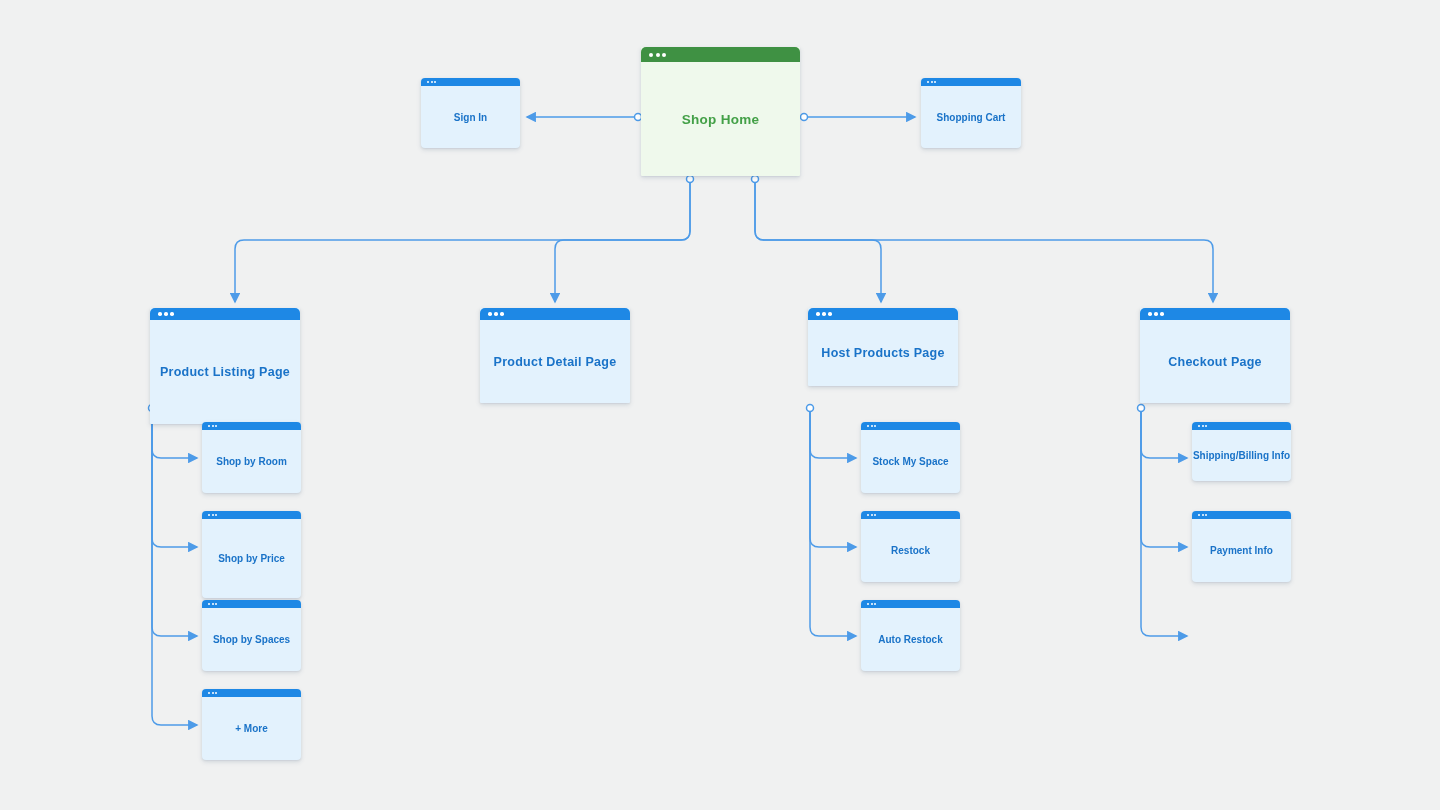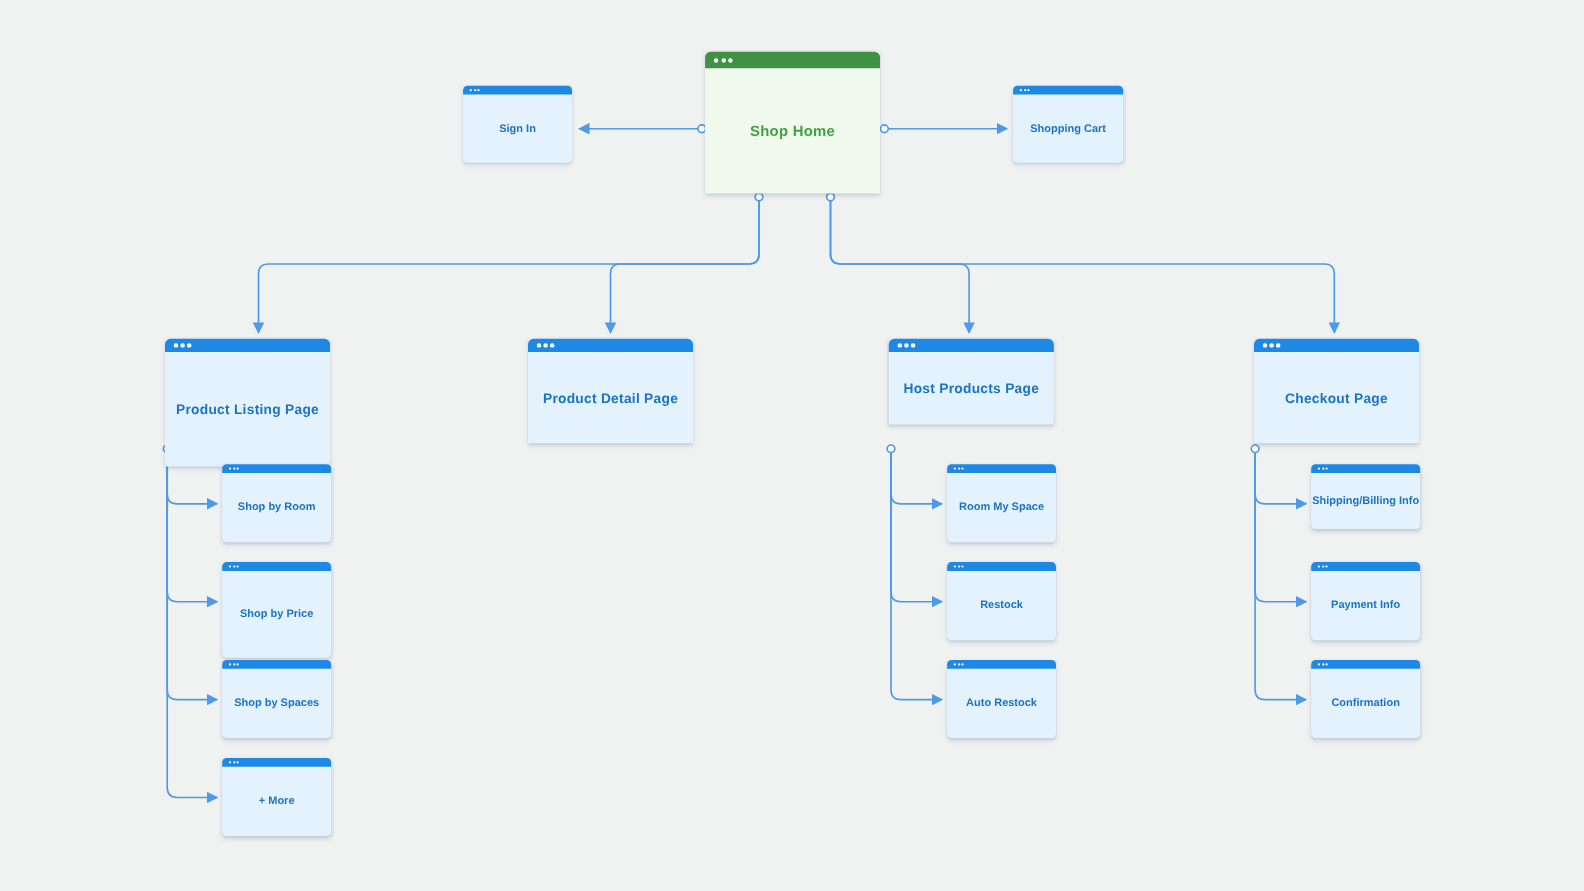--- a/index.html
+++ b/index.html
@@ -210,21 +210,21 @@
   </div>
 
   <div class="card blue sm" style="left:861px;top:422px;width:99px;height:71px">
     <div class="bar">
       <span class="dots">
           <i></i>
           <i></i>
           <i></i>
         </span>
     </div>
-    <div class="label">Room My Space</div>
+    <div class="label">Stock My Space</div>
   </div>
 
   <div class="card blue sm" style="left:861px;top:511px;width:99px;height:71px">
     <div class="bar">
       <span class="dots">
           <i></i>
           <i></i>
           <i></i>
         </span>
     </div>
@@ -257,24 +257,14 @@
     <div class="bar">
       <span class="dots">
           <i></i>
           <i></i>
           <i></i>
         </span>
     </div>
     <div class="label">Payment Info</div>
   </div>
 
-  <div class="card blue sm" style="left:1192px;top:600px;width:99px;height:71px">
-    <div class="bar">
-      <span class="dots">
-          <i></i>
-          <i></i>
-          <i></i>
-        </span>
-    </div>
-    <div class="label">Confirmation</div>
-  </div>
 
 </div>
 
 </body></html>

